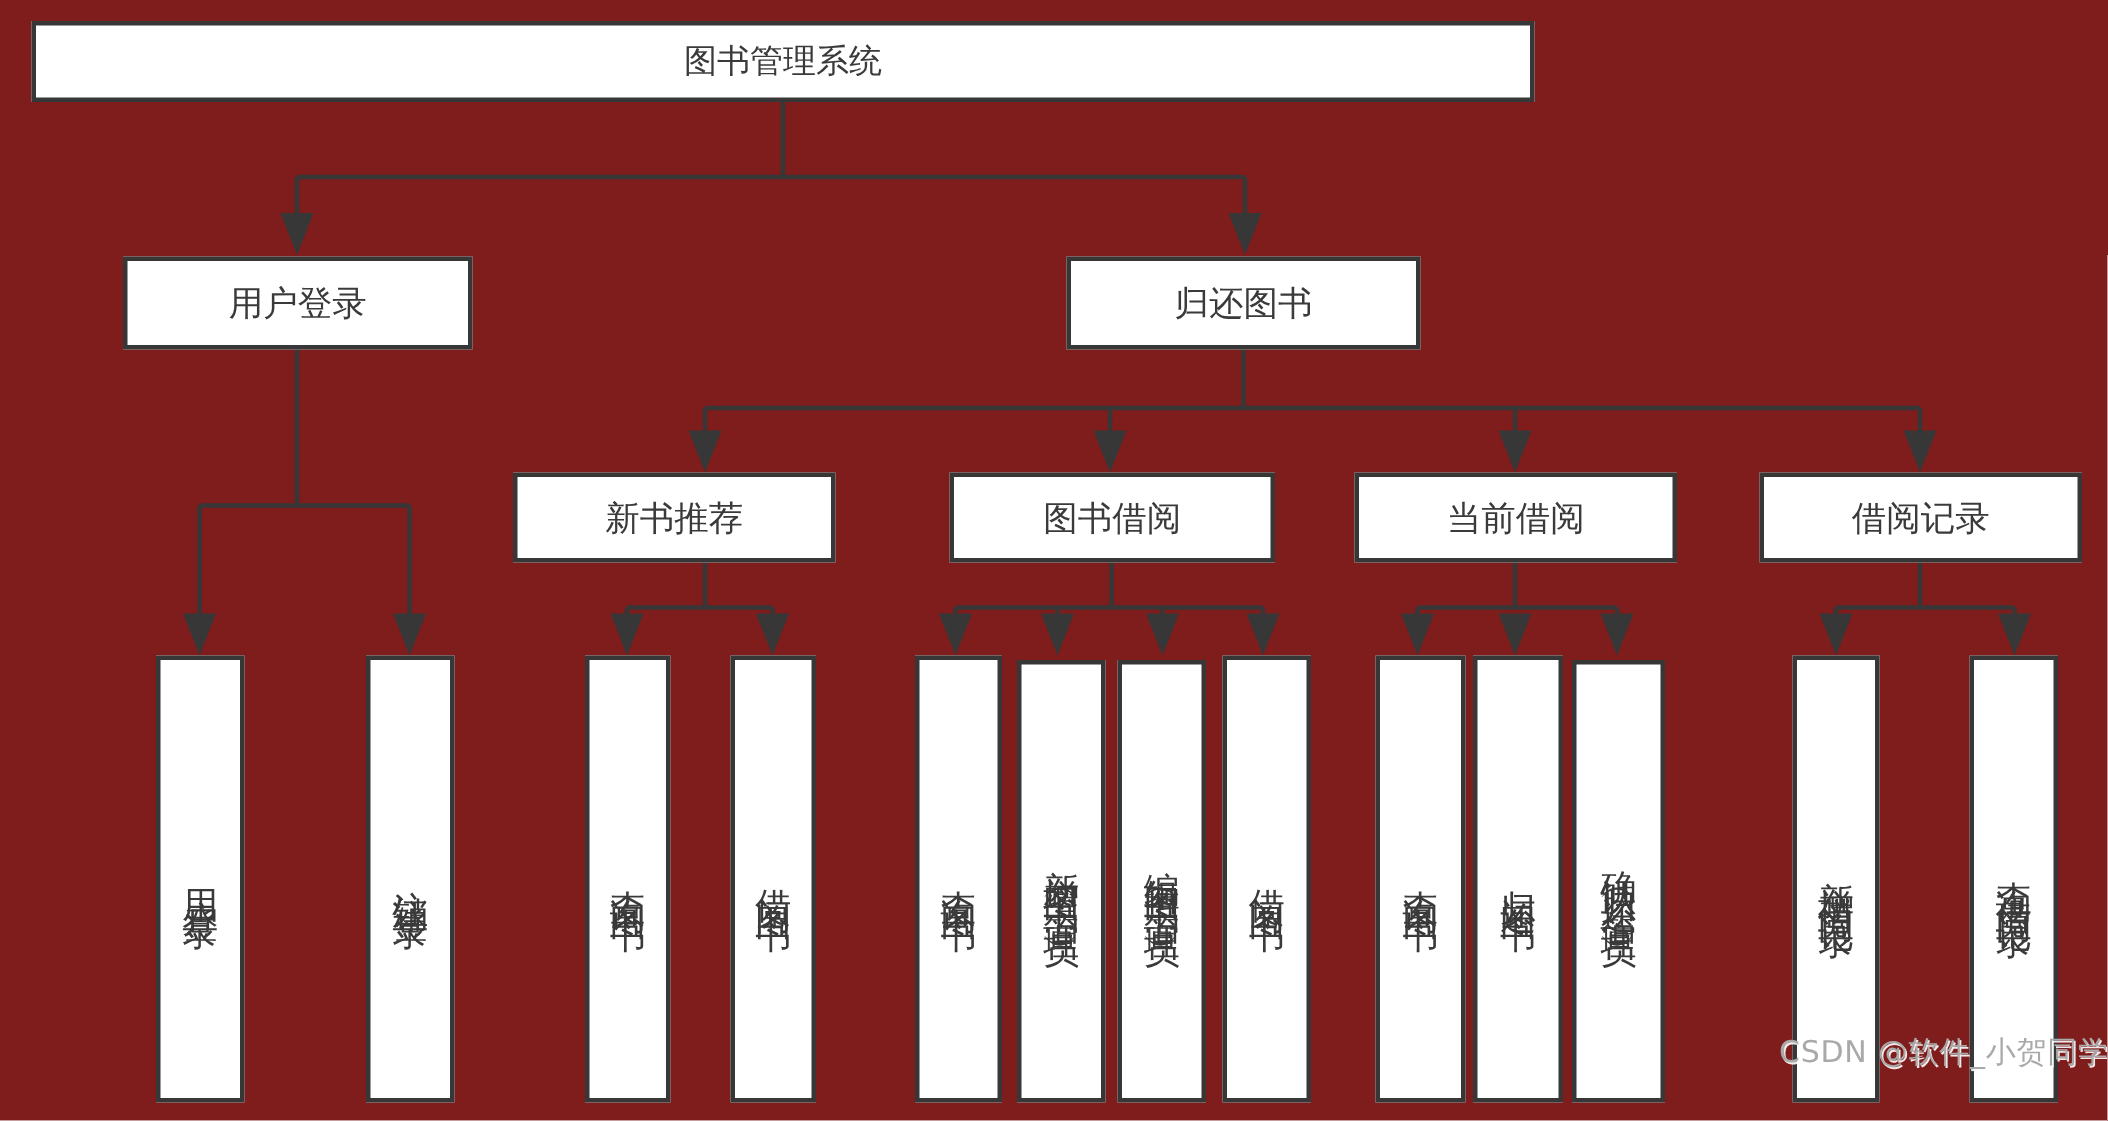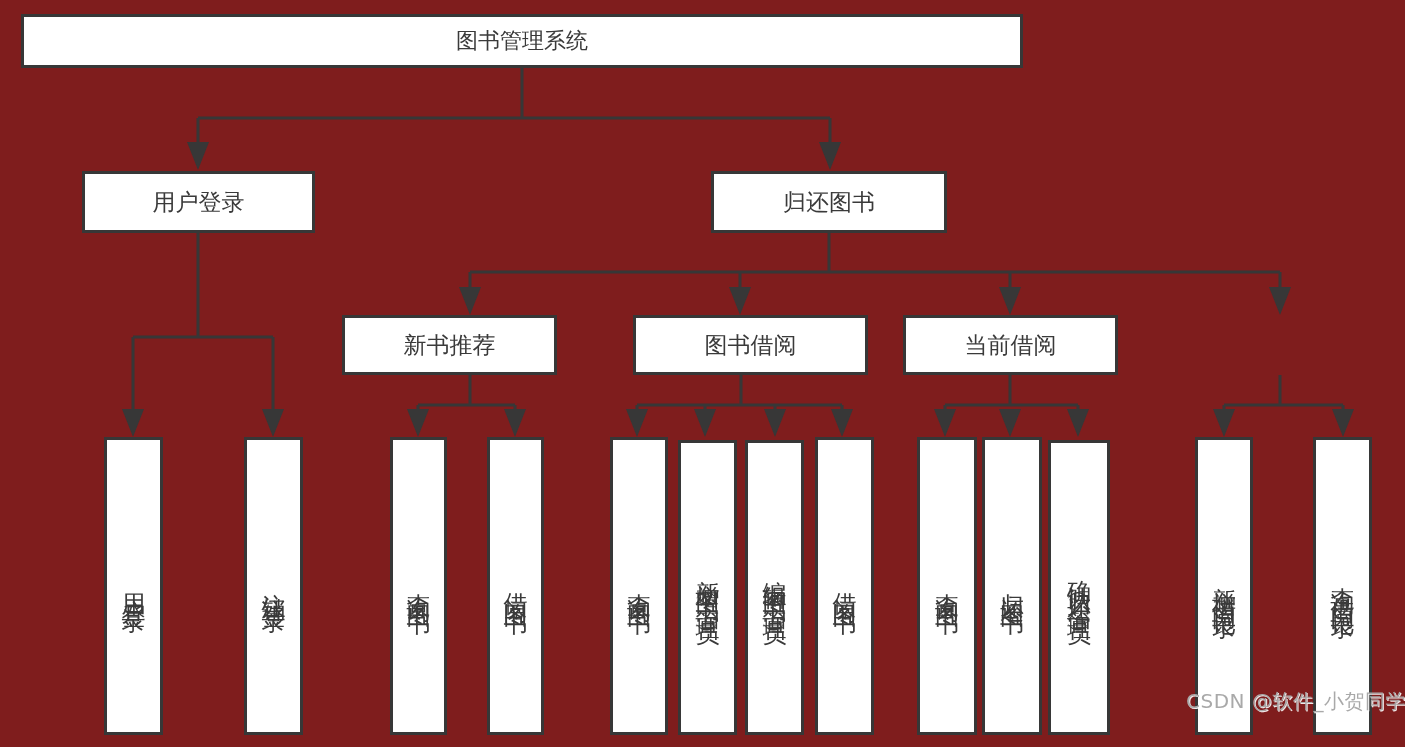--- a/index.html
+++ b/index.html
@@ -73,25 +73,28 @@
   <div class="hbox" style="left:82px;top:171px;width:233px;height:62px">
     <span>用户登录</span>
   </div>
   <div class="hbox" style="left:711px;top:171px;width:236px;height:62px">
     <span>归还图书</span>
   </div>
 
   <div class="hbox" style="left:342px;top:315px;width:215px;height:60px">
     <span>新书推荐</span>
   </div>
-  <div class="hbox" style="left:633px;top:315px;width:235px;height:60px">
+  <div class="hbox" style="left:633px;top:315px;width:217px;height:60px">
     <span>图书借阅</span>
   </div>
   <div class="hbox" style="left:903px;top:315px;width:215px;height:60px">
     <span>当前借阅</span>
+  </div>
+  <div class="hbox" style="left:1173px;top:315px;width:215px;height:60px">
+    <span>借阅记录</span>
   </div>
 
   <div class="vbox" style="left:104px;top:437px;width:59px;height:298px">
     <span class="vlbl">用户登录</span>
   </div>
   <div class="vbox" style="left:244px;top:437px;width:59px;height:298px">
     <span class="vlbl">注销登录</span>
   </div>
 
   <div class="vbox" style="left:390px;top:437px;width:57px;height:298px">

